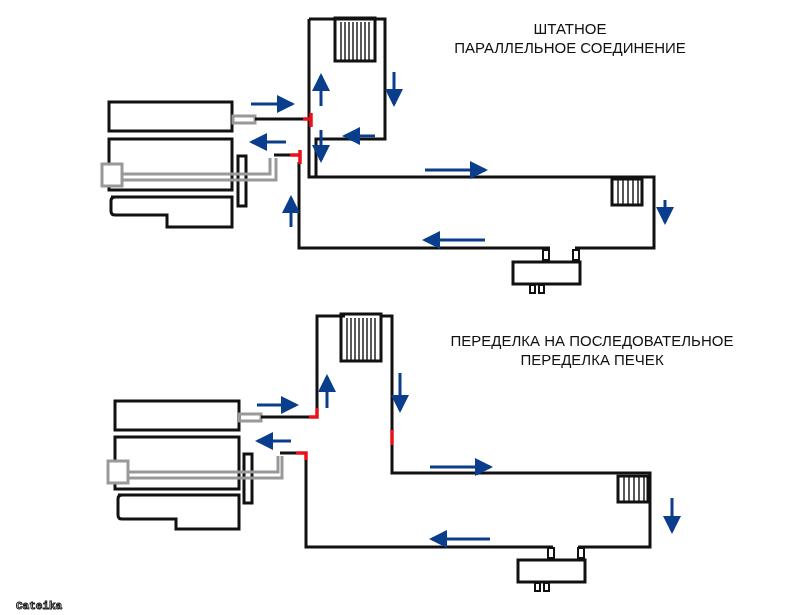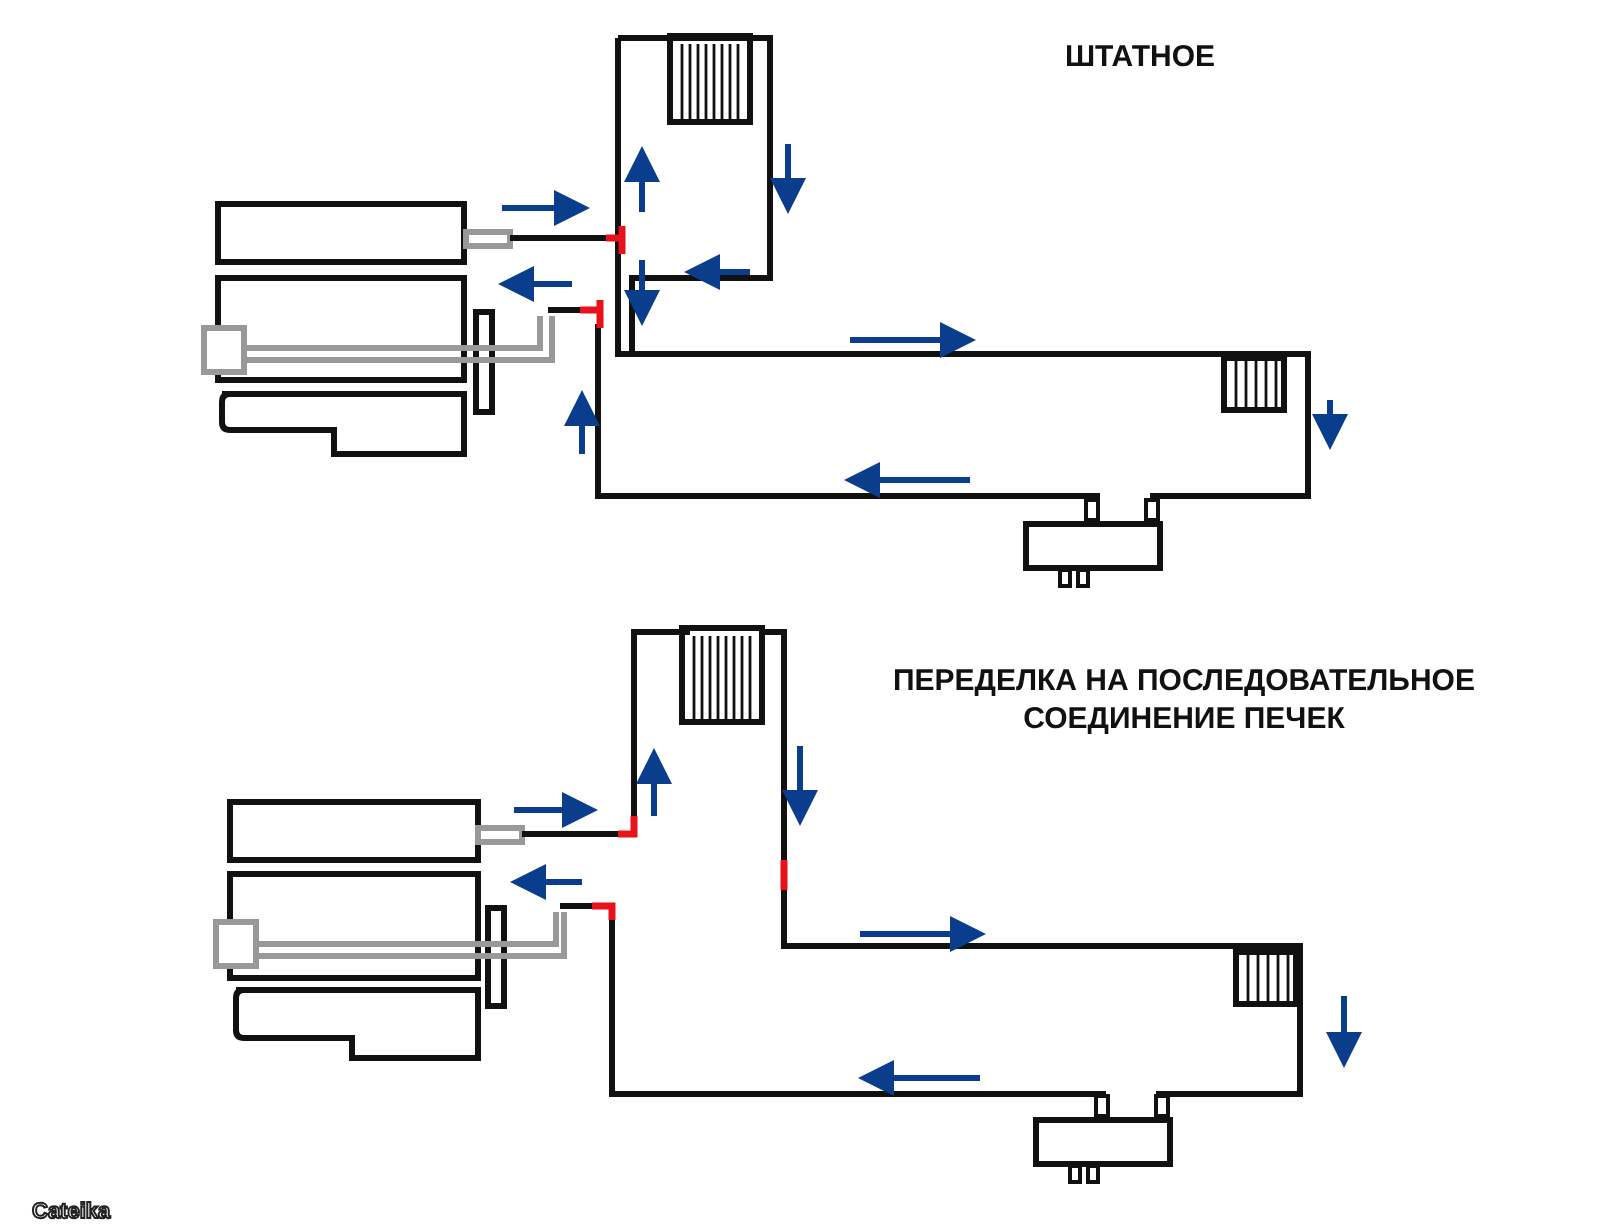--- a/index.html
+++ b/index.html
@@ -1,19 +1,19 @@
 <!DOCTYPE html>
 <html><head>
 <meta charset="utf-8">
 <style>
   html, body { margin:0; padding:0; background:#ffffff; }
   body { width:800px; height:615px; position:relative; overflow:hidden; font-family:"Liberation Sans", sans-serif; }
   svg { position:absolute; left:0; top:0; }
-  .title { position:absolute; font-weight:bold; font-size:15px; color:#111; text-align:center; line-height:19px; font-family:"Liberation Sans", sans-serif; }
-  .wm { position:absolute; left:4px; bottom:3px; font-size:11px; font-weight:bold; color:#fff; -webkit-text-stroke:1px #222; font-family:Liberation Sans, sans-serif;padding-left:12px; }
+  .title { position:absolute; font-weight:normal; font-size:15px; color:#111; text-align:center; line-height:19px; font-family:"Liberation Sans", sans-serif; }
+  .wm { position:absolute; left:4px; bottom:3px; font-size:11px; font-weight:bold; color:#fff; -webkit-text-stroke:1px #222; font-family:Liberation Mono, monospace;padding-left:12px; }
 </style>
 </head>
 <body>
 
 <svg width="800" height="615" viewBox="0 0 800 615">
   <defs>
     <marker id="ah" markerWidth="6" markerHeight="6" refX="5" refY="3" orient="auto">
       <path d="M0,0 L6,3 L0,6 z" fill="#0a3d8c"></path>
     </marker>
   </defs>
@@ -132,18 +132,19 @@
     <line x1="327" y1="408" x2="327" y2="377"></line>
     <line x1="400" y1="373" x2="400" y2="410"></line>
     <line x1="430" y1="467" x2="490" y2="467"></line>
     <line x1="490" y1="539" x2="432" y2="539"></line>
     <line x1="672" y1="498" x2="672" y2="531"></line>
   </g>
 </svg>
 
 <div class="title" style="left:430px; top:19px; width:280px;">
   <div>ШТАТНОЕ</div>
+  <div>ПАРАЛЛЕЛЬНОЕ СОЕДИНЕНИЕ</div>
 </div>
 <div class="title" style="left:422px; top:331px; width:340px;">
   <div>ПЕРЕДЕЛКА НА ПОСЛЕДОВАТЕЛЬНОЕ</div>
-  <div>СОЕДИНЕНИЕ ПЕЧЕК</div>
+  <div>ПЕРЕДЕЛКА ПЕЧЕК</div>
 </div>
 <div class="wm">Cateika</div>
 
 </body></html>

